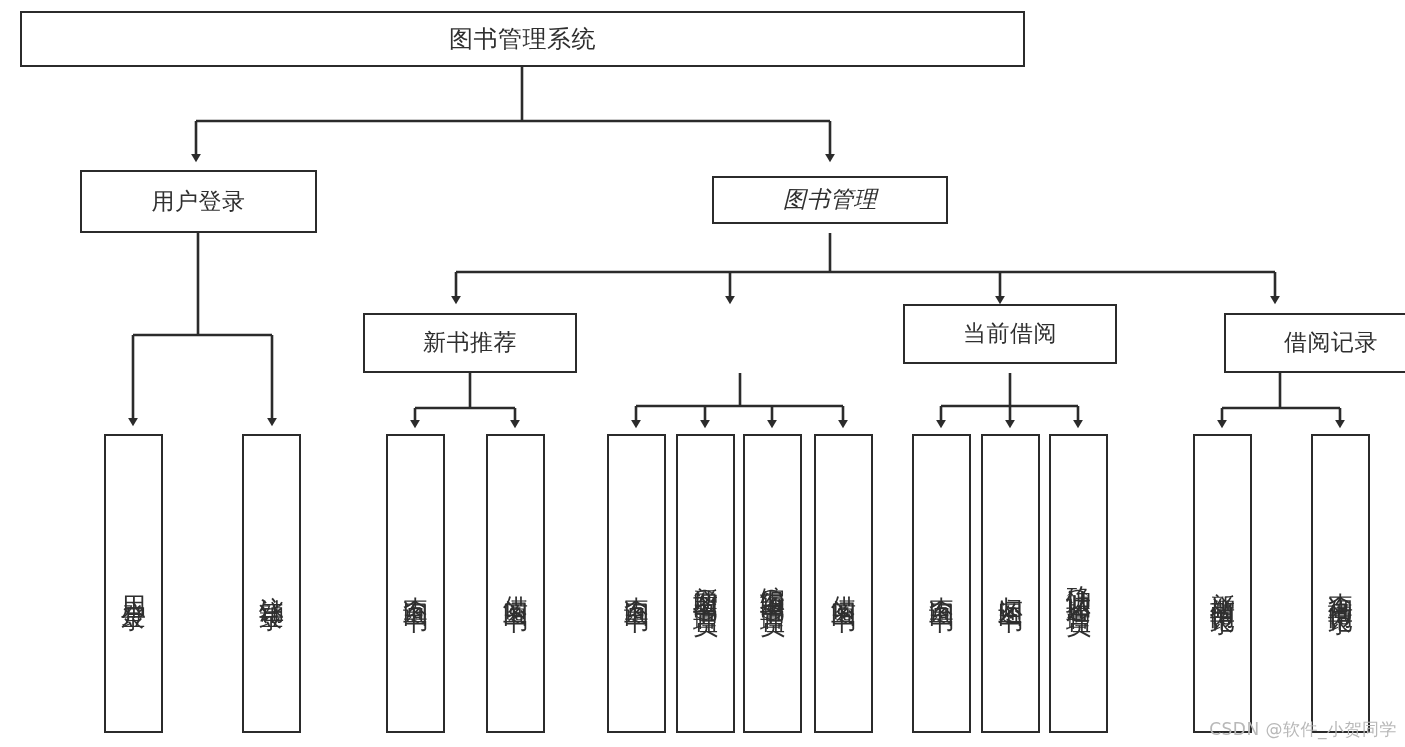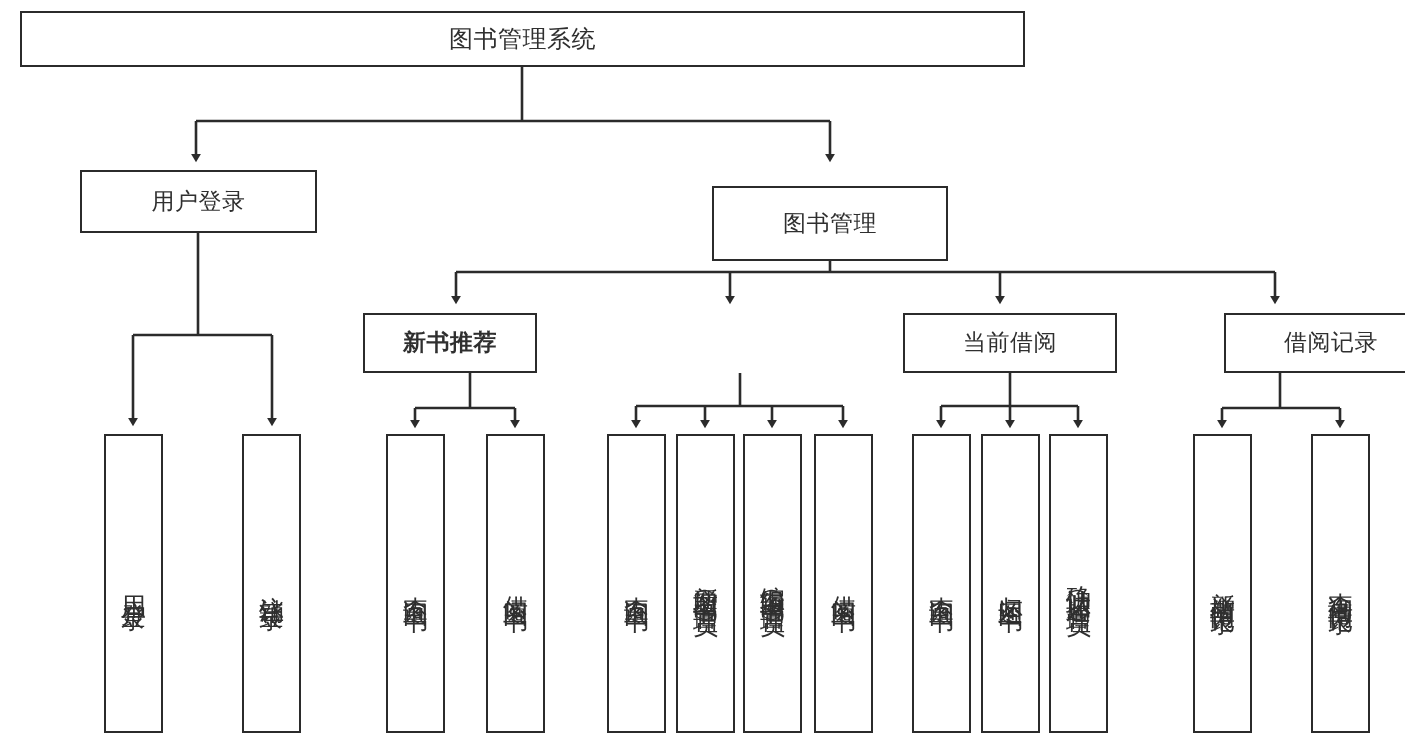--- a/index.html
+++ b/index.html
@@ -131,30 +131,30 @@
   </svg>
 
   <div class="node h root" style="left:20px; top:11px; width:1005px; height:56px;">
     <span class="lbl">图书管理系统</span>
   </div>
 
   <div class="node h" style="left:80px; top:170px; width:237px; height:63px;">
     <span class="lbl">用户登录</span>
   </div>
 
-  <div class="node h" style="left:712px; top:186px; width:236px; height:75px;">
+  <div class="node h" style="left:712px; top:176px; width:236px; height:48px;font-style:italic;">
     <span class="lbl">图书管理</span>
   </div>
 
-  <div class="node h" style="left:363px; top:313px; width:174px; height:60px;font-weight:bold;">
+  <div class="node h" style="left:363px; top:313px; width:214px; height:60px;">
     <span class="lbl">新书推荐</span>
   </div>
 
 
-  <div class="node h" style="left:903px; top:313px; width:214px; height:60px;">
+  <div class="node h" style="left:903px; top:304px; width:214px; height:60px;">
     <span class="lbl">当前借阅</span>
   </div>
 
   <div class="node h" style="left:1224px; top:313px; width:214px; height:60px;">
     <span class="lbl">借阅记录</span>
   </div>
 
   <div class="node v" style="left:104px; top:434px; width:59px; height:299px;">
     <span class="lbl">用户登录</span>
   </div>
@@ -192,14 +192,15 @@
     <span class="lbl">确认归还（管理员）</span>
   </div>
 
   <div class="node v" style="left:1193px; top:434px; width:59px; height:299px;">
     <span class="lbl">新增借阅记录</span>
   </div>
   <div class="node v" style="left:1311px; top:434px; width:59px; height:299px;">
     <span class="lbl">查询借阅记录</span>
   </div>
 
+  <div class="watermark">CSDN @软件_小贺同学</div>
 
 </div>
 
 </body></html>

